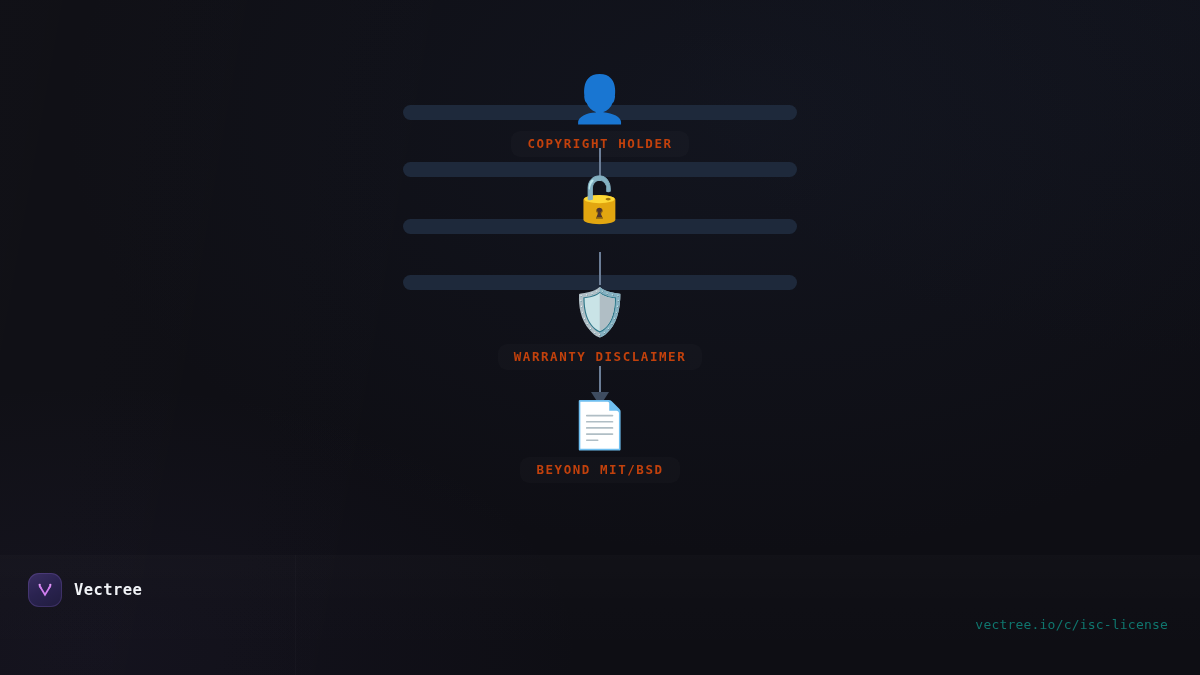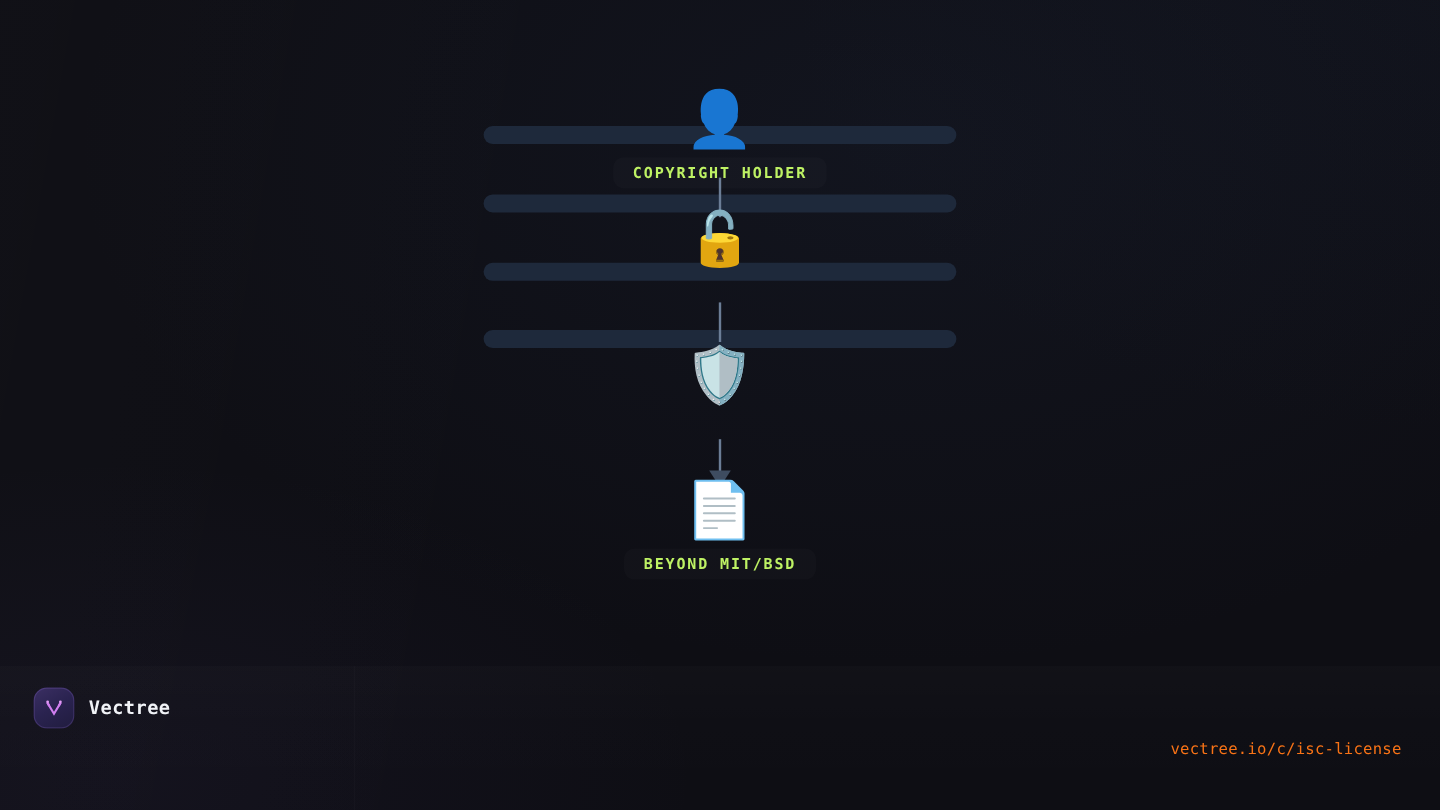--- a/index.html
+++ b/index.html
@@ -91,21 +91,21 @@
     line-height:1;
     font-family:"DejaVu Sans", sans-serif;
     text-rendering:optimizeLegibility;
   }
   .node .label{
     display:inline-block;
     margin-top:9px;
     padding:5px 16px 6px 16px;
     border-radius:9px;
     background:rgba(255,255,255,0.018);
-    color:#bef264;
+    color:#c2410c;
     font-family:"DejaVu Sans Mono","Liberation Mono",monospace;
     font-size:12.5px;
     font-weight:700;
     letter-spacing:1.55px;
     white-space:nowrap;
   }
 
   .node.n1{ top:76px; }
   .node.n1 .icon{ font-size:46px; }
   .node.n2{ top:178px; }
@@ -146,21 +146,21 @@
     color:#ffffff;
     font-family:"DejaVu Sans Mono","Liberation Mono",monospace;
     font-size:37px;
     font-weight:700;
     letter-spacing:0.5px;
     line-height:1.1;
   }
   .footer-url{
     position:absolute;
     right:24px; top:62px;
-    color:#f97316;
+    color:#0f766e;
     font-family:"DejaVu Sans Mono","Liberation Mono",monospace;
     font-size:13px;
     letter-spacing:0.2px;
   }
 </style>
 </head>
 <body>
 
 <div class="bg-glow-a"></div>
 <div class="bg-glow-b"></div>
@@ -183,20 +183,21 @@
     <span class="icon">👤</span>
     <span class="label">COPYRIGHT HOLDER</span>
   </div>
 
   <div class="node n2">
     <span class="icon">🔓</span>
   </div>
 
   <div class="node n3">
     <span class="icon">🛡️</span>
+    <span class="label">WARRANTY DISCLAIMER</span>
   </div>
 
   <div class="node n4">
     <span class="icon">📄</span>
     <span class="label">BEYOND MIT/BSD</span>
   </div>
 
 </div>
 
 <div class="footer">

